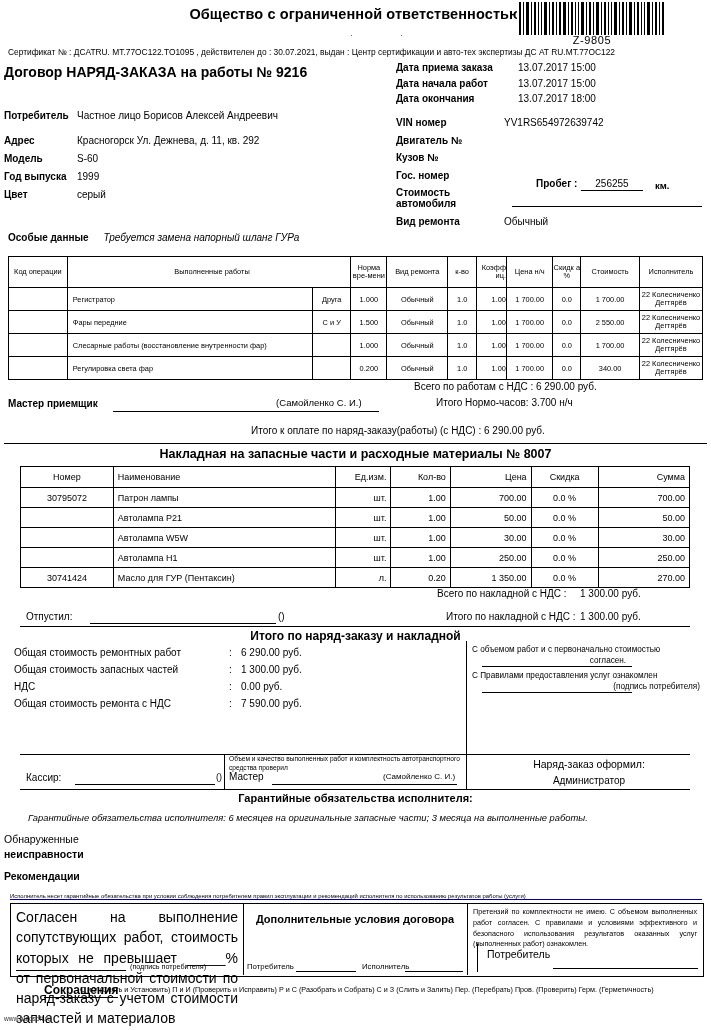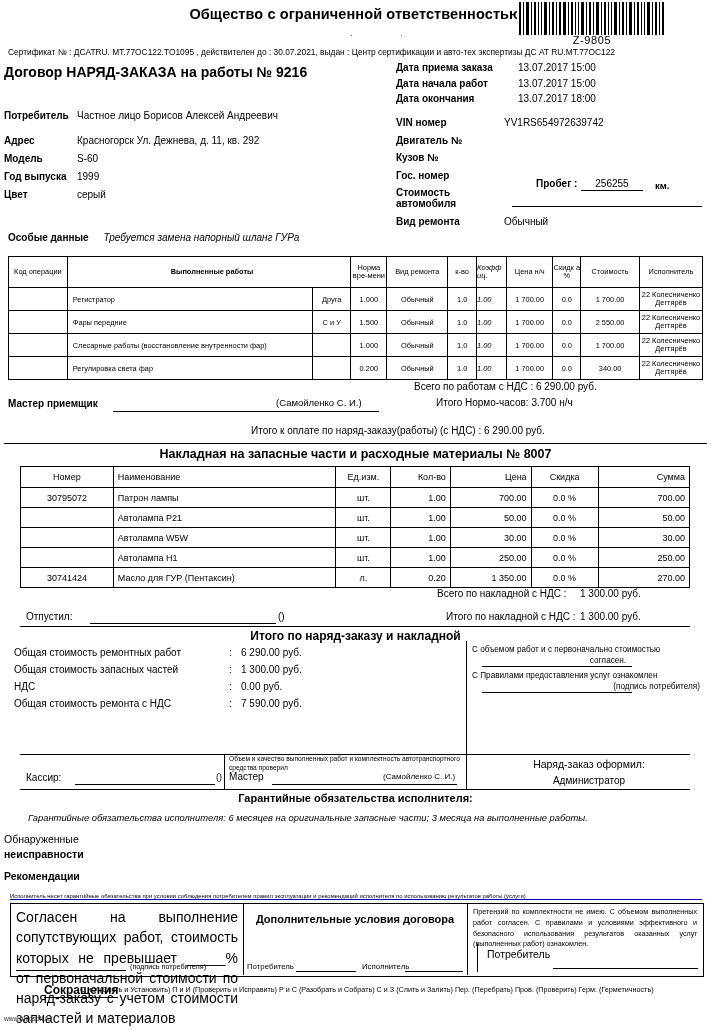--- a/index.html
+++ b/index.html
@@ -50,43 +50,43 @@
   .wt{position:absolute;left:8px;top:256px;width:695px;font-size:7.4px;}
   .wt th,.wt td{border:1px solid #000;padding:0;}
   .wt thead th{height:30px;text-align:center;vertical-align:middle;font-weight:normal;line-height:1.05;}
   .wt tbody td{height:22px;vertical-align:middle;}
   .wt .c-code{width:56px;}
   .wt .c-work{width:232px;padding-left:5px;}
   .wt .c-kind2{width:36px;text-align:center;}
   .wt .c-norm{width:34px;text-align:center;}
   .wt .c-rep{width:58px;text-align:center;}
   .wt .c-qty{width:27px;text-align:center;}
-  .wt .c-coef{width:28px;text-align:left;font-style:italic;}
+  .wt .c-coef{width:28px;text-align:right;}
   .wt .c-price{width:44px;text-align:center;}
   .wt .c-disc{width:26px;text-align:center;}
   .wt .c-sum{width:56px;text-align:center;}
   .wt .c-exec{width:60px;text-align:center;line-height:1.05;}
-  .wt thead th.c-work{padding-left:6px;font-weight:bold;}
+  .wt thead th.c-work{padding-left:6px;}
 
   .tot-works{left:414px;top:381px;font-size:10px;}
   .tot-hours{left:436px;top:397px;font-size:10px;}
   .master-lbl{left:8px;top:398px;font-size:10px;font-weight:bold;}
   .master-line{left:113px;top:411px;width:266px;border-bottom:1.4px solid #000;}
   .master-name{left:276px;top:397px;font-size:9.5px;}
   .tot-pay{left:251px;top:425px;font-size:10px;}
   .hr1{left:4px;top:443px;width:703px;border-top:1.4px solid #000;}
   .inv-title{left:0;right:0;top:447px;text-align:center;font-size:12.5px;font-weight:bold;}
 
   
   .pt{position:absolute;left:20px;top:466px;width:670px;font-size:9px;}
   .pt th,.pt td{border:1px solid #000;padding:0 4px;height:19px;}
   .pt thead th{text-align:center;font-weight:normal;height:20px;}
   .pt .c-num{width:90px;text-align:center;}
   .pt .c-name{width:235px;text-align:left;}
-  .pt .c-unit{width:48px;text-align:center;}
+  .pt .c-unit{width:48px;text-align:right;}
   .pt .c-qty{width:55px;text-align:right;}
   .pt .c-price{width:78px;text-align:right;}
   .pt .c-disc{width:62px;text-align:center;}
   .pt .c-sum{width:90px;text-align:right;}
 
   .inv-tot{left:437px;top:588px;font-size:10px;}
   .inv-tot .v{position:absolute;left:143px;top:0;white-space:nowrap;}
   .released{left:26px;top:611px;font-size:10px;}
   .released-line{left:90px;top:623px;width:186px;border-bottom:1px solid #000;}
   .released-par{left:278px;top:611px;font-size:10px;}

